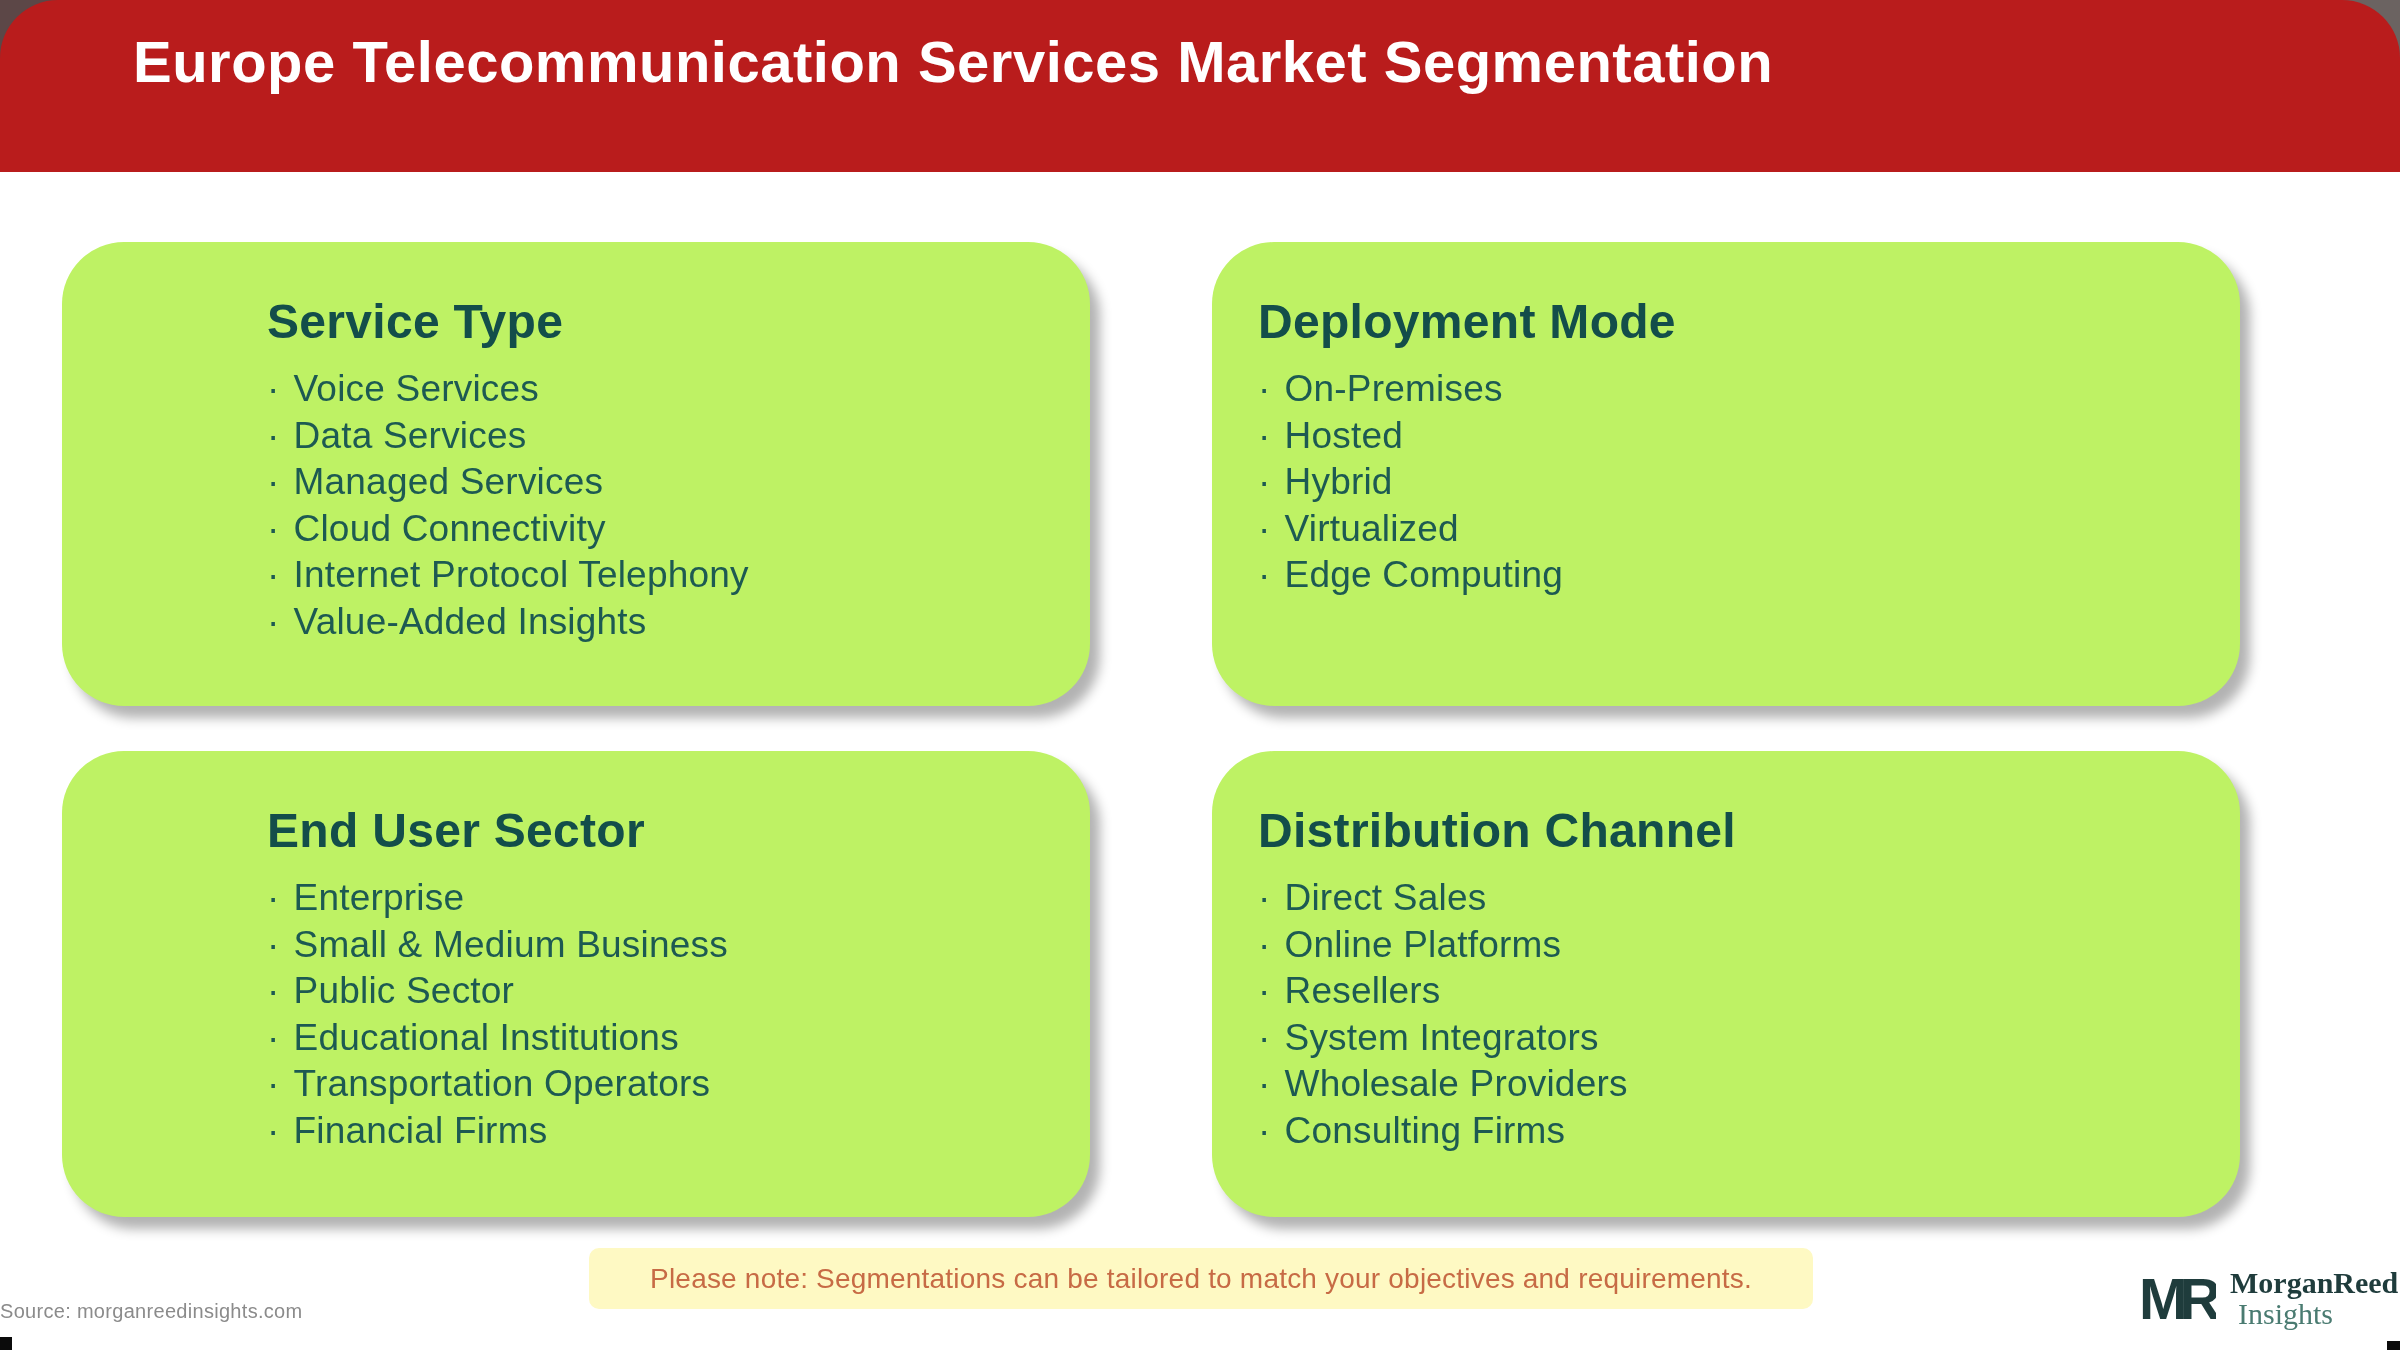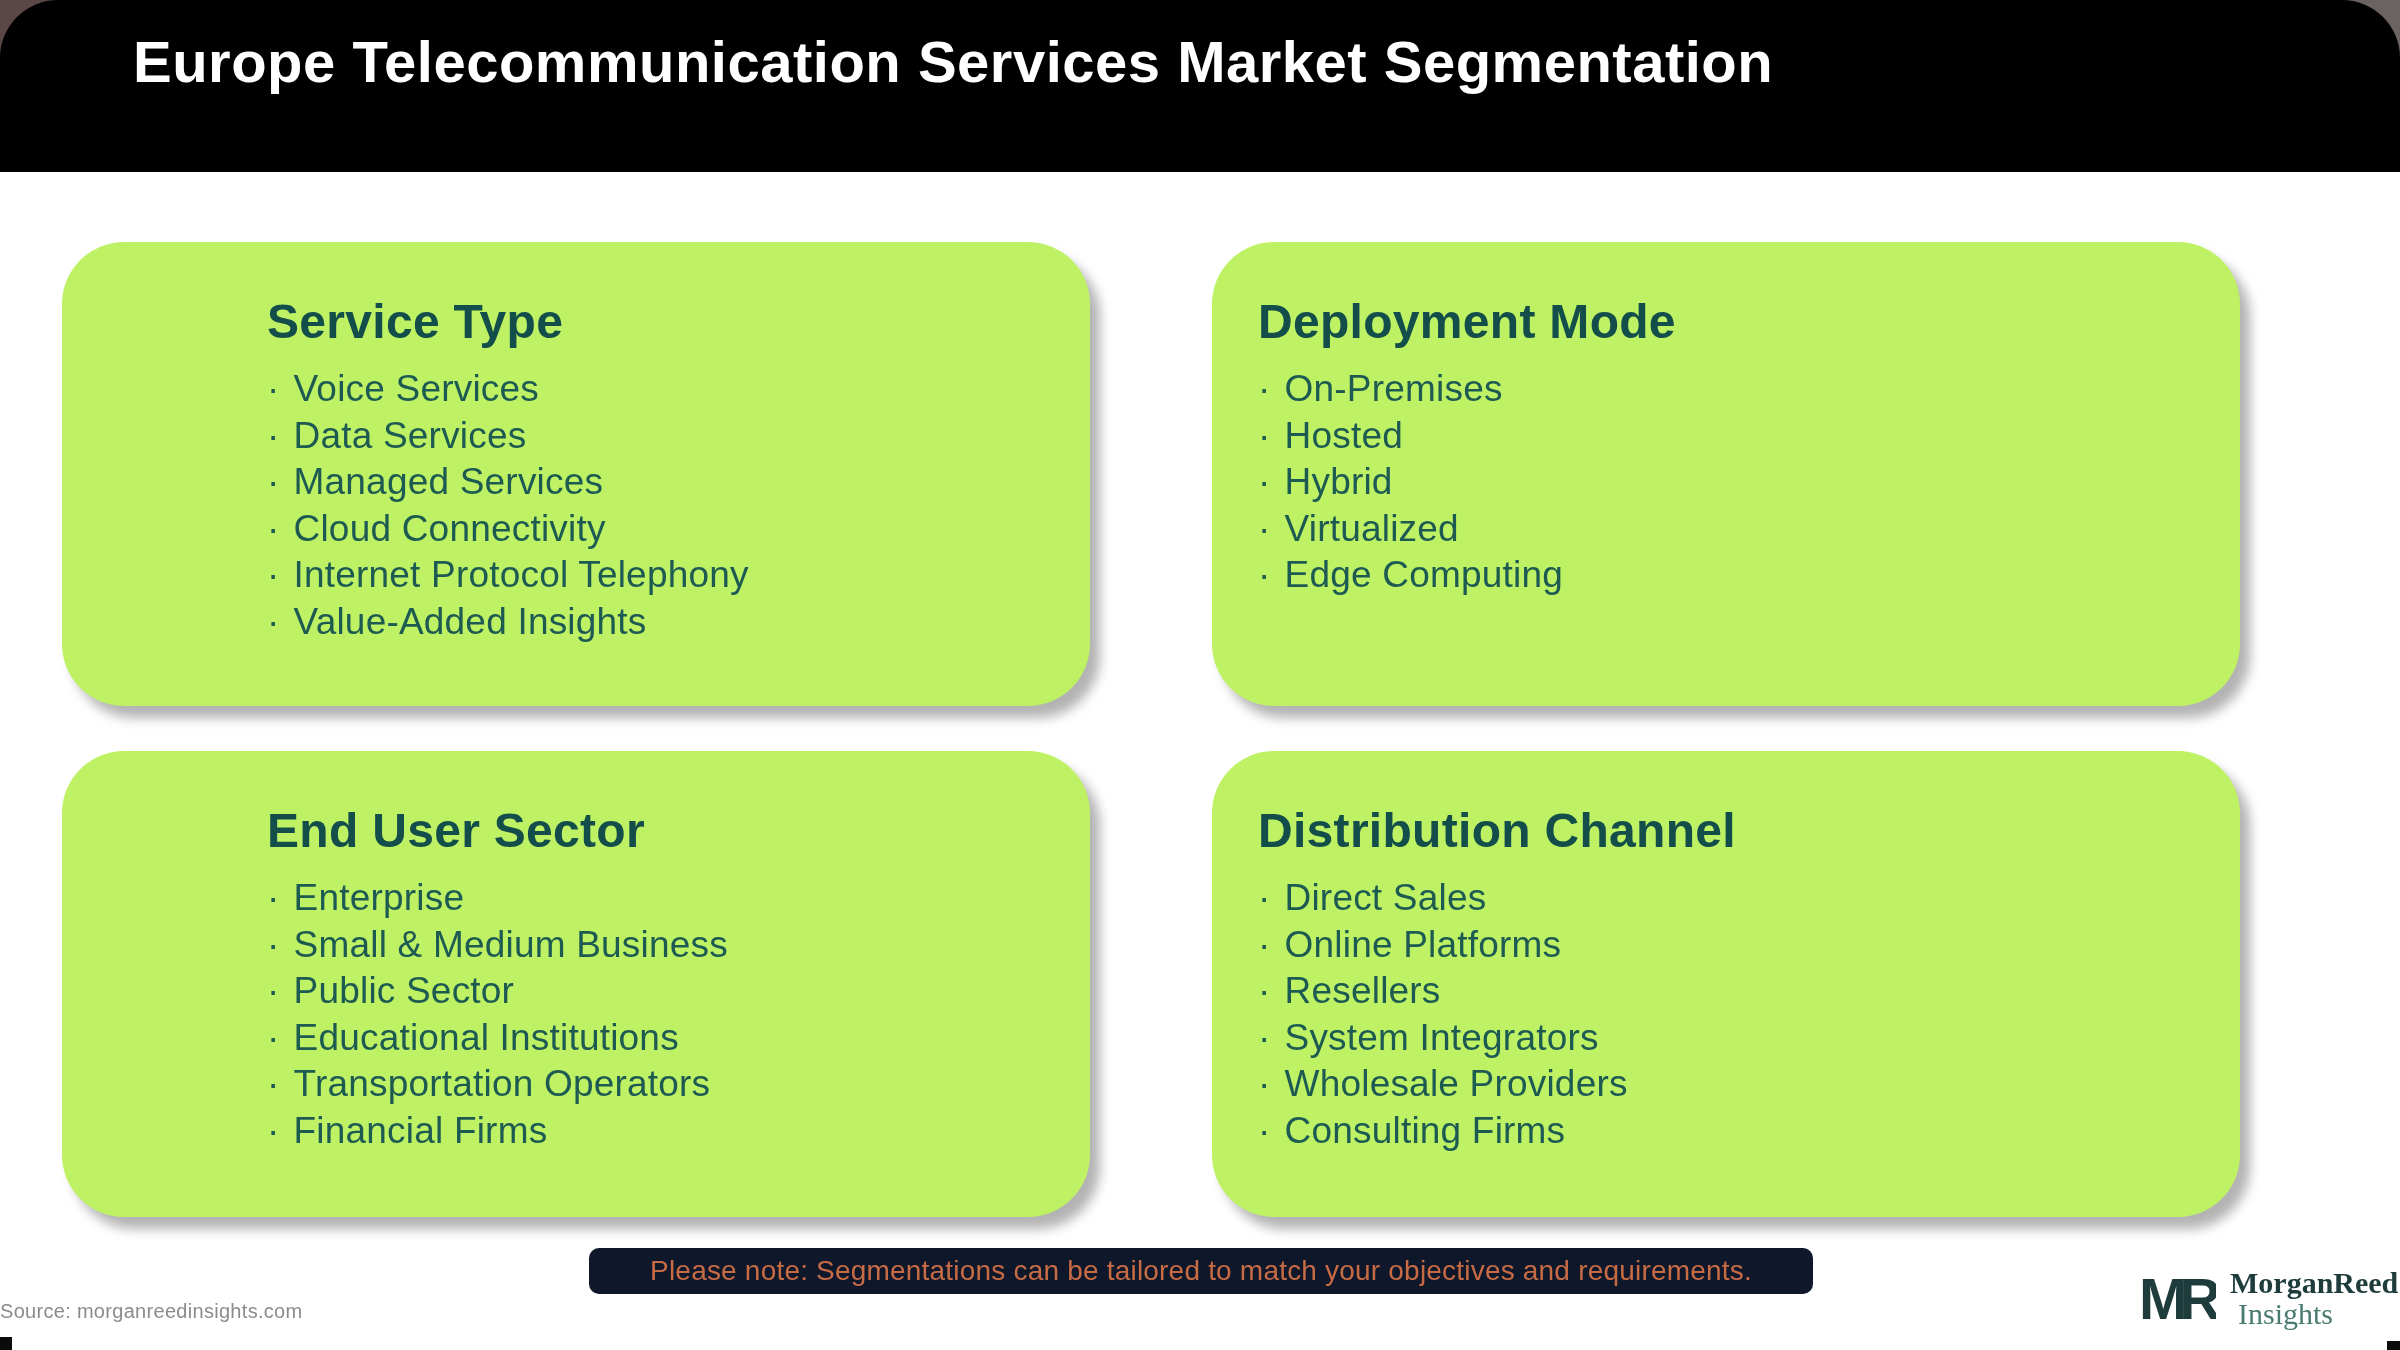--- a/index.html
+++ b/index.html
@@ -10,21 +10,21 @@
     overflow:hidden;
     font-family:"Liberation Sans", sans-serif;
   }
   
   .corner-backer{position:absolute;top:0;width:110px;height:110px;z-index:0;}
   .corner-backer.left{left:0;background:#5c4747;}
   .corner-backer.right{right:0;background:#6b6361;}
 
   .header{
     position:absolute;left:0;top:0;width:2400px;height:172px;
-    background:#000000;
+    background:#b91c1c;
     border-radius:58px 58px 0 0;
     z-index:2;
   }
   .header h1{
     margin:0;
     position:absolute;left:133px;top:30px;
     font-size:58px;font-weight:700;line-height:1.1;
     color:#ffffff;letter-spacing:0.5px;
   }
 
@@ -49,22 +49,22 @@
   }
   .card ul{list-style:none;margin:0;padding:0;}
   .card li{
     font-size:37px;line-height:46.5px;
     color:#1d5a52;letter-spacing:0.2px;
     white-space:nowrap;
   }
   .bullet{display:inline-block;margin-right:14px;}
 
   .note-bar{
-    position:absolute;left:589px;top:1248px;width:1224px;height:46px;
-    background:#0f172a;border-radius:10px;
+    position:absolute;left:589px;top:1248px;width:1224px;height:61px;
+    background:#fef9c3;border-radius:10px;
     display:flex;align-items:center;justify-content:center;
     z-index:1;
   }
   .note-bar span{font-size:28px;color:#c76b45;letter-spacing:0.2px;}
 
   .source{
     position:absolute;left:0;top:1300px;width:2304px;
     text-align:left;
     font-size:20px;color:#8b8b8b;letter-spacing:0.3px;
   }

